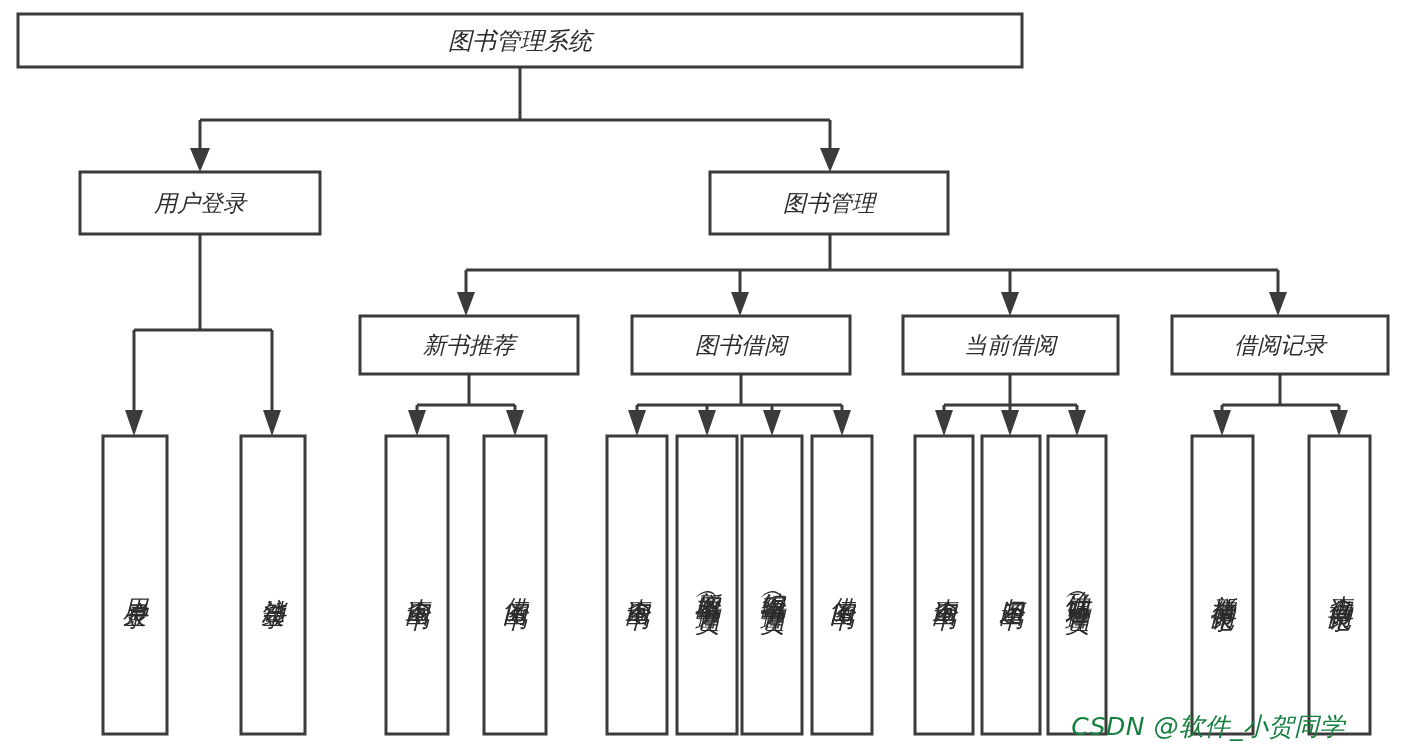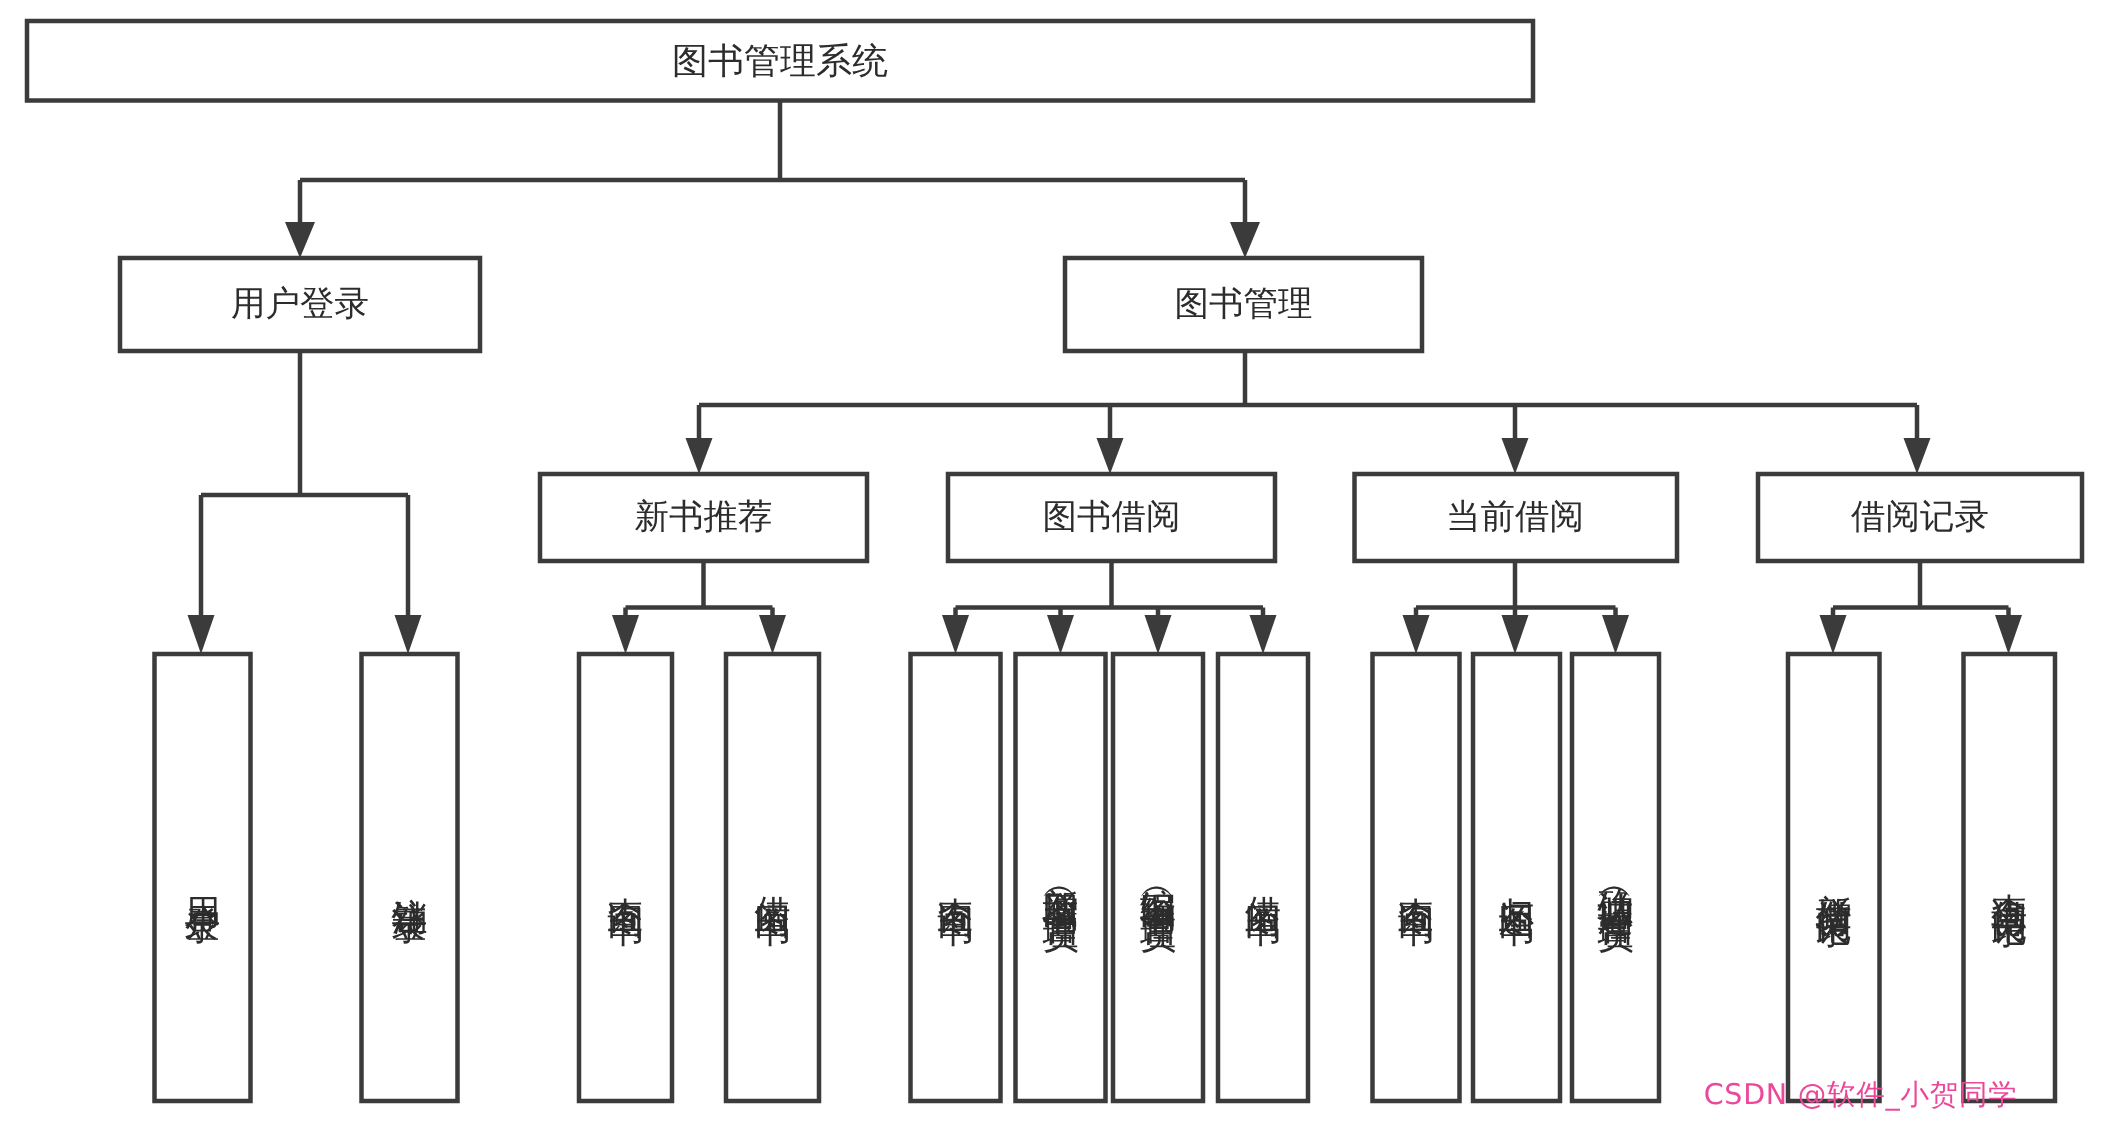--- a/index.html
+++ b/index.html
@@ -12,20 +12,21 @@
     width: 1405px;
     height: 747px;
     font-family: "DejaVu Sans", "Liberation Sans", sans-serif;
     overflow: hidden;
   }
   #diagram-root {
     position: relative;
     width: 1353px;
     height: 747px;
     background: #ffffff;
+    font-style: italic;
   }
   svg#diagram-svg {
     position: absolute;
     top: 0;
     left: 0;
     width: 1405px;
     height: 747px;
     display: block;
   }
   .node-box {
@@ -71,22 +72,22 @@
     align-items: center;
     justify-content: center;
     white-space: nowrap;
     box-sizing: border-box;
   }
   .watermark {
     position: absolute;
     right: 8px;
     bottom: 4px;
     font-family: "DejaVu Sans", "Liberation Sans", sans-serif;
-    font-size: 19px;
-    color: #ec4899;
+    font-size: 25px;
+    color: #15803d;
     letter-spacing: 0.5px;
     white-space: nowrap;
     user-select: none;
   }
 </style>
 </head>
 <body>
 
 <div id="diagram-root">
 

